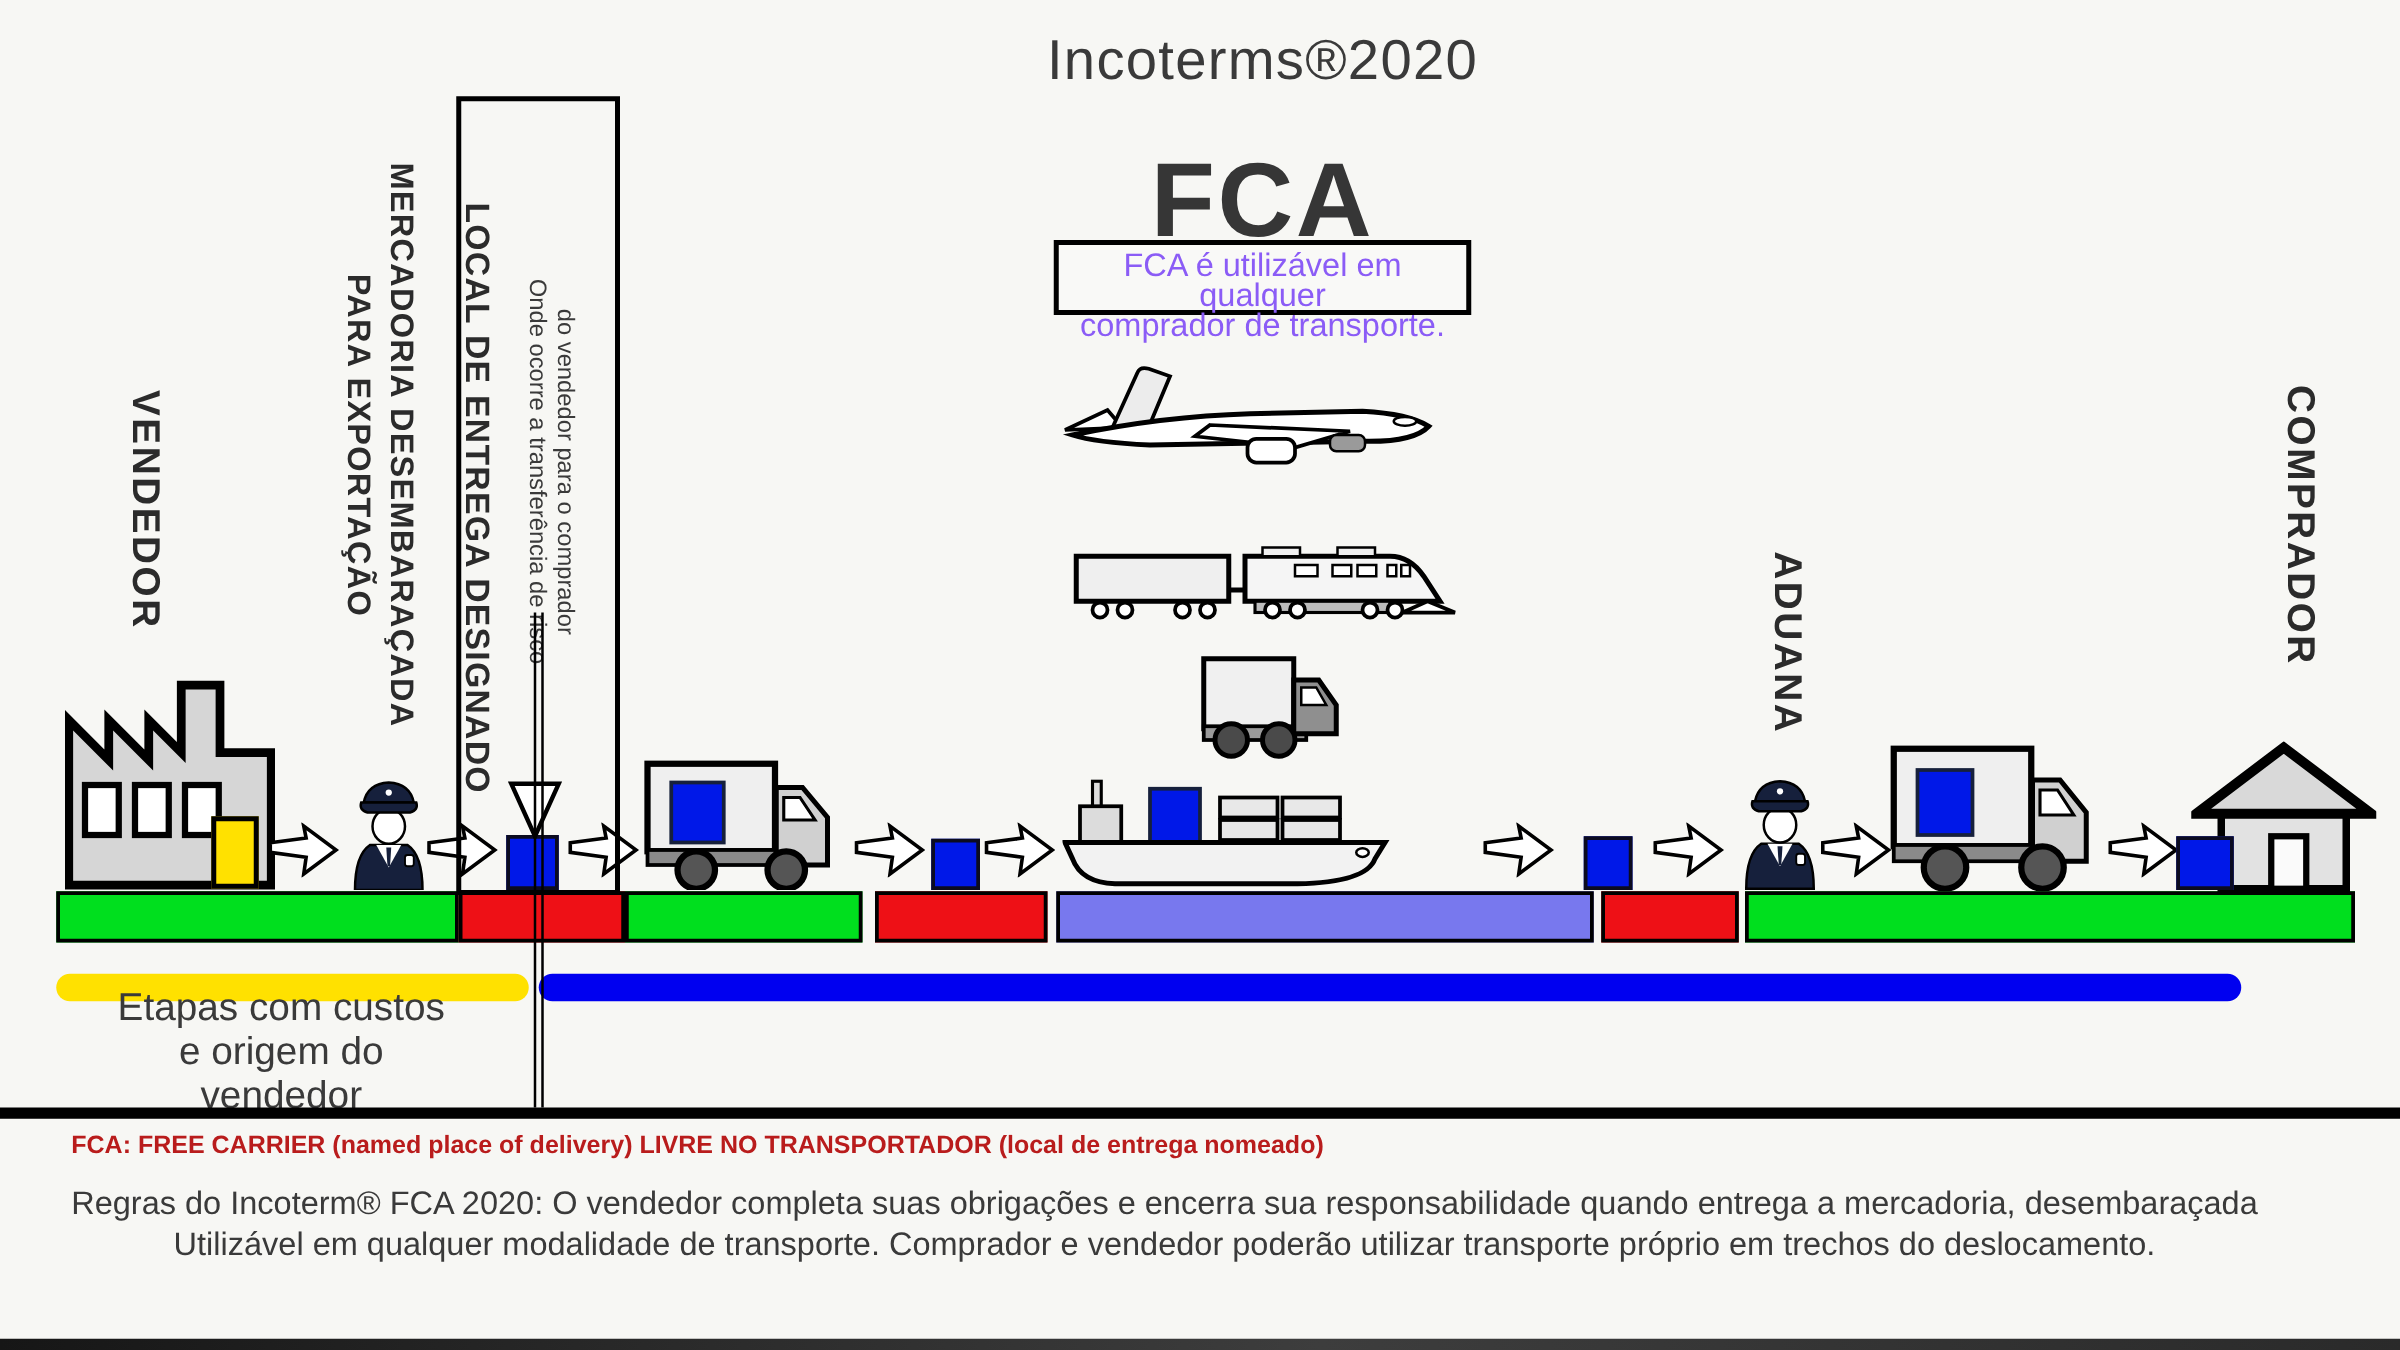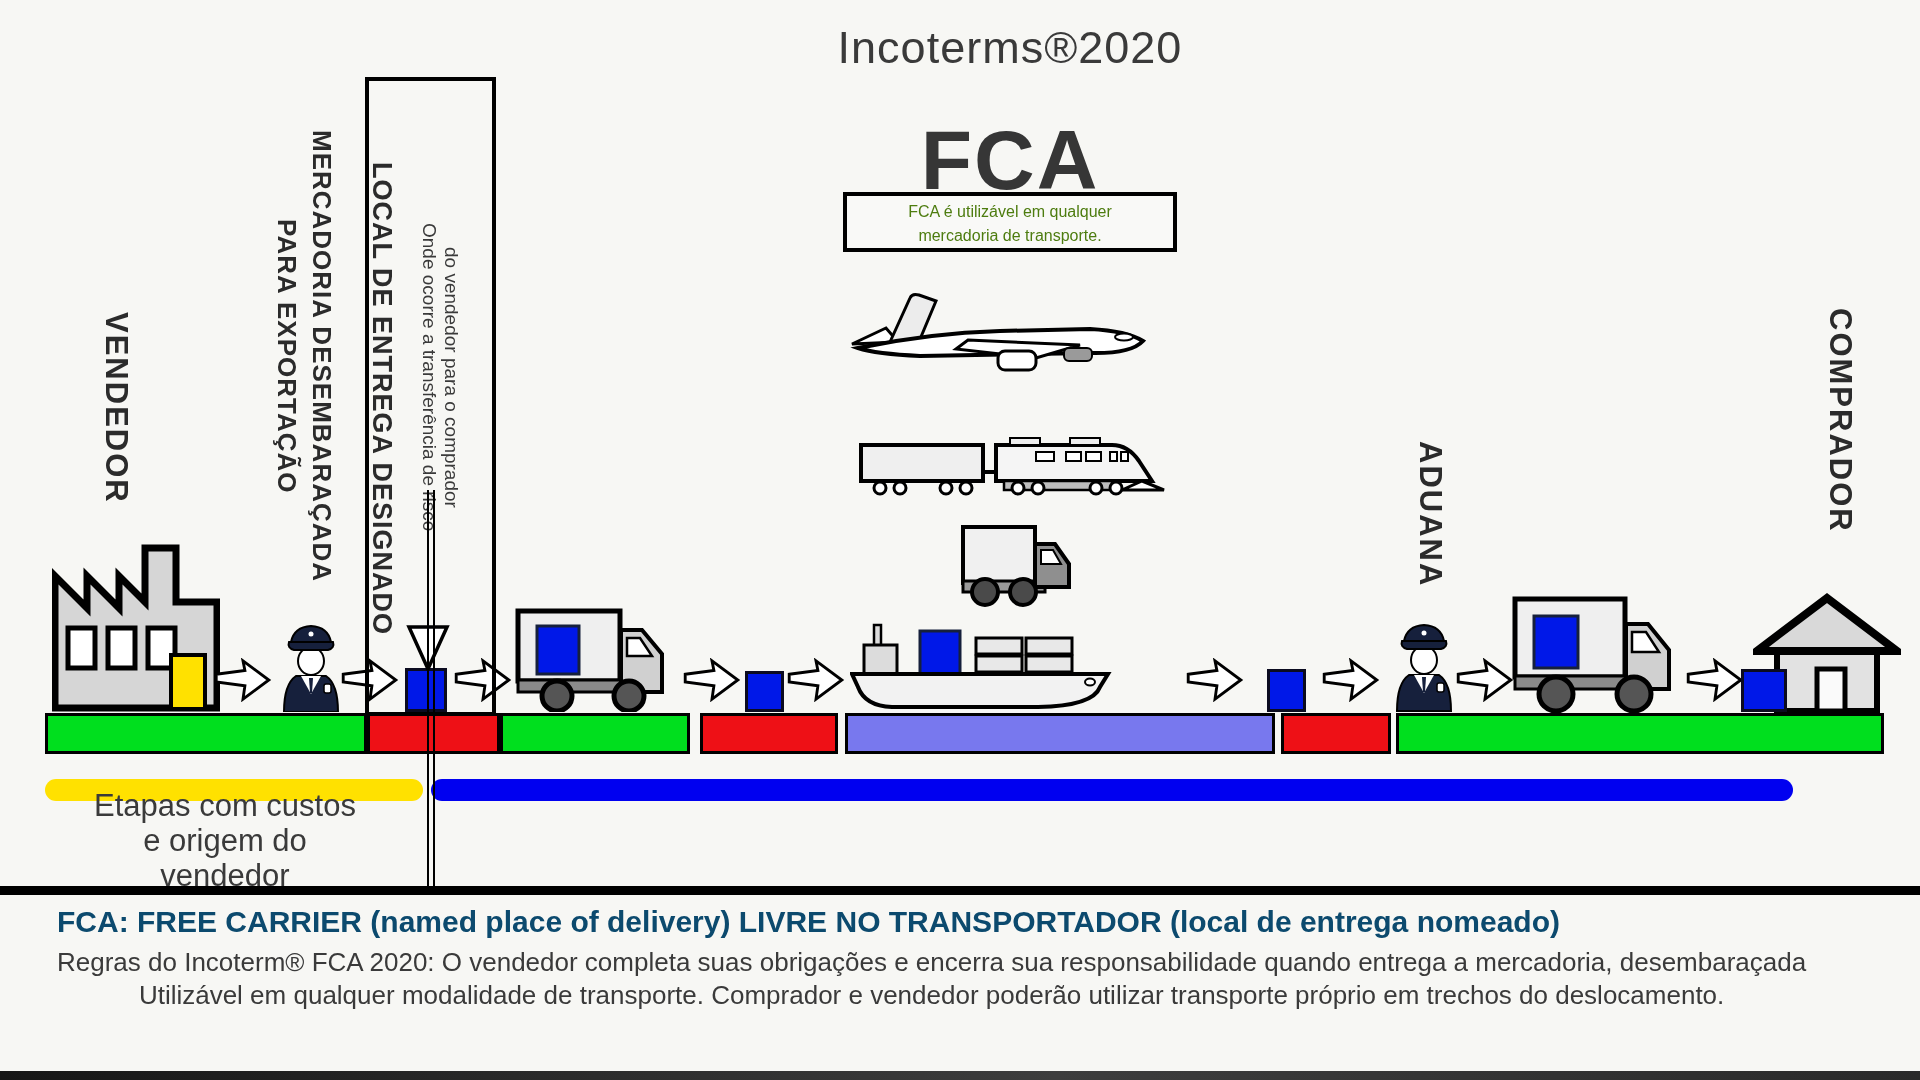--- a/index.html
+++ b/index.html
@@ -10,55 +10,55 @@
   
   :root{
     --seller-green:#00DF1E; --risk-red:#EE1016; --sea-purple:#7878EE;
     --seller-yellow:#FFE100; --buyer-blue:#0000F0; --cargo-blue:#0018E8;
     --uniform-navy:#16203C; --text-dark:#3A3A3A;
   }
   
   .title{left:710px;top:22px;width:600px;font-size:45px;letter-spacing:1px;color:#3A3A3A;}
   .term{left:860px;top:112px;width:300px;font-size:84px;font-weight:800;color:#363636;letter-spacing:2px;}
   .termbox{left:843px;top:192px;width:326px;height:48px;border:4px solid #000;background:#F9F9F7;
-           font-size:16px;line-height:24px;padding-top:4px;color:#4d7c0f;}
+           font-size:26px;line-height:24px;padding-top:4px;color:#8b5cf6;}
   
   .vrl{writing-mode:vertical-rl;text-orientation:mixed;}
   .vlr{writing-mode:vertical-lr;text-orientation:mixed;}
   .vbig{font-weight:bold;font-size:31px;color:#2B2B2B;letter-spacing:2px;}
   .vmed{font-weight:bold;font-size:26px;color:#2B2B2B;letter-spacing:1px;line-height:35px;}
   .vsm{font-size:19px;color:#3A3A3A;line-height:22px;}
   
   .bar{position:absolute;top:713px;height:41px;border:3px solid #000;box-sizing:border-box;}
   .g{background:var(--seller-green);} .r{background:var(--risk-red);} .p{background:var(--sea-purple);}
   
   .yline{left:45px;top:779px;width:378px;height:22px;border-radius:11px;background:var(--seller-yellow);}
   .bline{left:431px;top:779px;width:1362px;height:22px;border-radius:11px;background:var(--buyer-blue);}
   .etapas{font-size:31px;color:#3A3A3A;line-height:35px;}
   .divider{left:0;top:886px;width:1920px;height:9px;background:#000;}
-  .f-head{left:57px;top:905px;font-size:30px;font-weight:bold;color:#0c4a6e;white-space:nowrap;}
+  .f-head{left:57px;top:905px;font-size:20px;font-weight:bold;color:#b91c1c;white-space:nowrap;}
   .f-body{left:57px;top:946px;font-size:26px;color:#3A3A3A;line-height:33px;white-space:nowrap;text-align:center;}
   .bottombar{left:0;top:1071px;width:1920px;height:9px;background:linear-gradient(90deg,#161616,#3d3d3d 55%,#2a2a2a);}
   
   .localbox{left:365px;top:77px;width:131px;height:639px;border:4px solid #000;box-sizing:border-box;z-index:5;}
   .cargo{position:absolute;background:var(--cargo-blue);border:3px solid #0b0b20;box-sizing:border-box;z-index:6;}
   .thinline{position:absolute;width:2px;background:#000;z-index:7;}
   svg{display:block;}
   .icon{position:absolute;z-index:4;}
 </style>
 </head>
 <body>
 
 <div id="stage">
 
   <div class="abs ctr title">Incoterms®2020</div>
   <div class="abs ctr term">FCA</div>
   <div class="abs ctr termbox">
     <div>FCA é utilizável em qualquer</div>
-    <div>mercadoria de transporte.</div>
+    <div>comprador de transporte.</div>
   </div>
 
   <div class="abs vrl vbig ctr" style="left:94px;top:306px;height:204px;width:40px;">VENDEDOR</div>
   <div class="abs vrl vmed" style="left:269px;top:120px;height:472px;width:70px;text-align:center;">
     <div>MERCADORIA DESEMBARAÇADA</div>
     <div>PARA EXPORTAÇÃO</div>
   </div>
   <div class="localbox abs"></div>
   <div class="abs vrl vmed ctr" style="left:369px;top:95px;height:608px;width:30px;font-size:27px;">LOCAL DE ENTREGA DESIGNADO</div>
   <div class="abs vlr vsm" style="left:418px;top:205px;height:345px;width:46px;text-align:center;">

